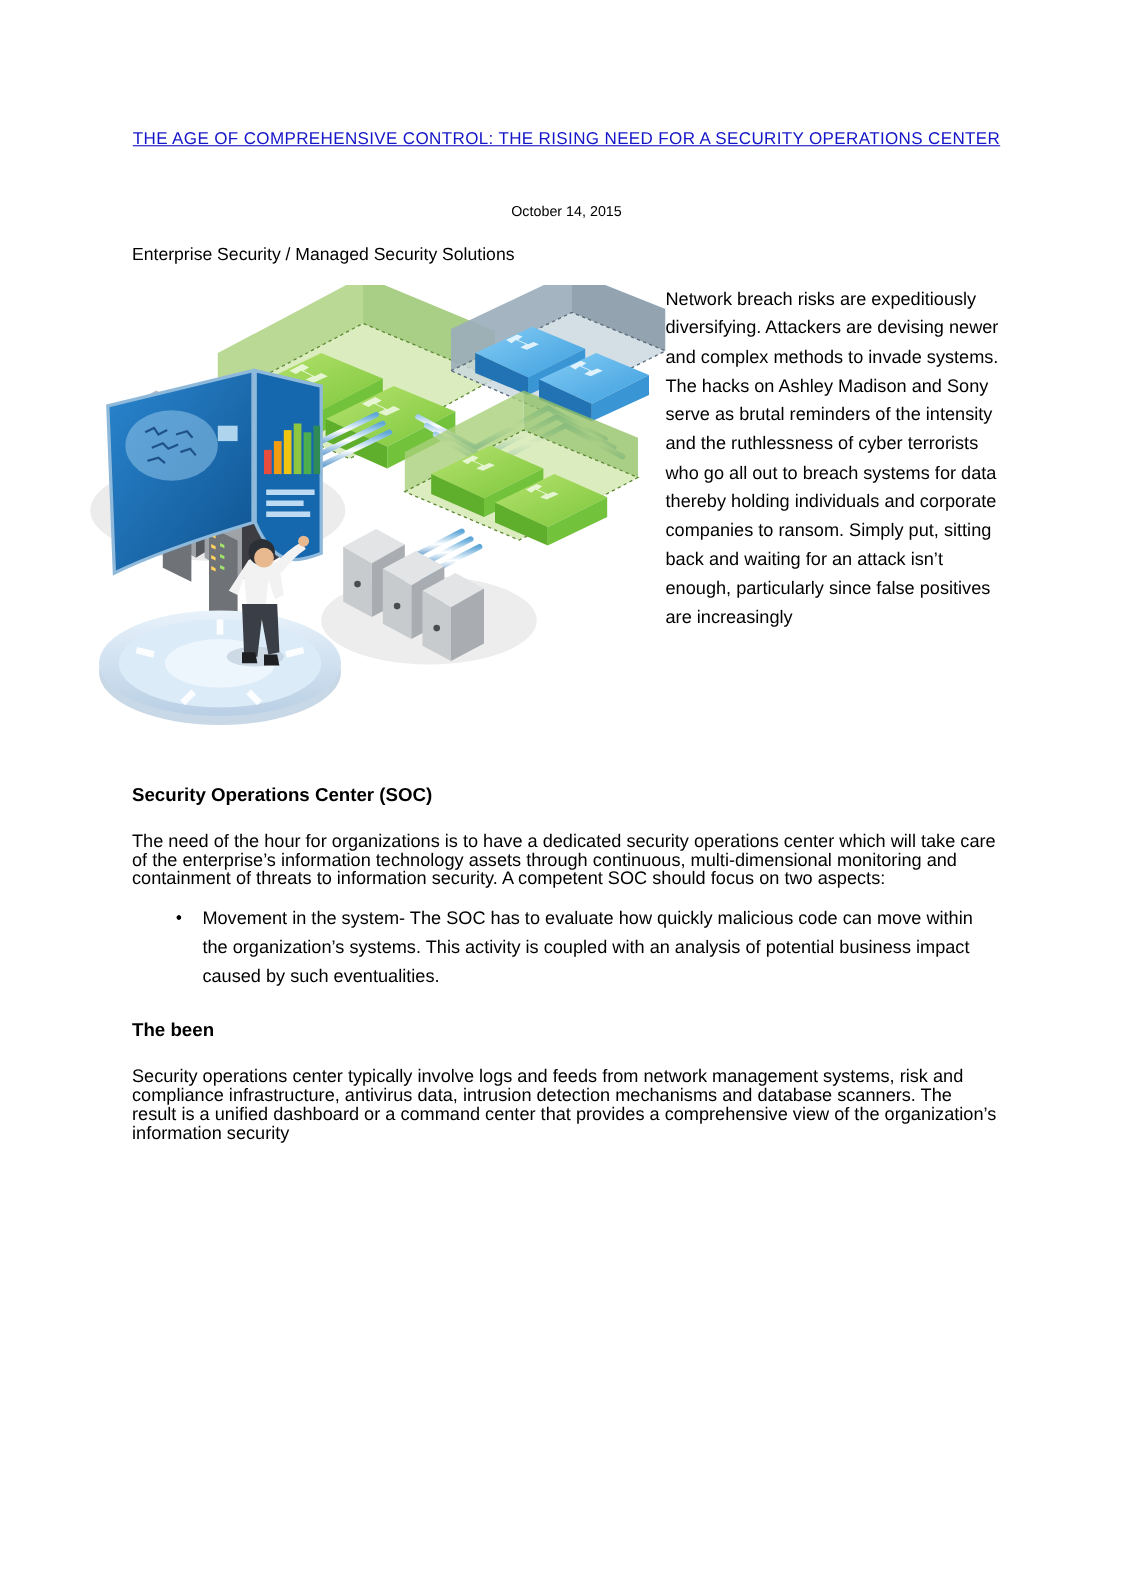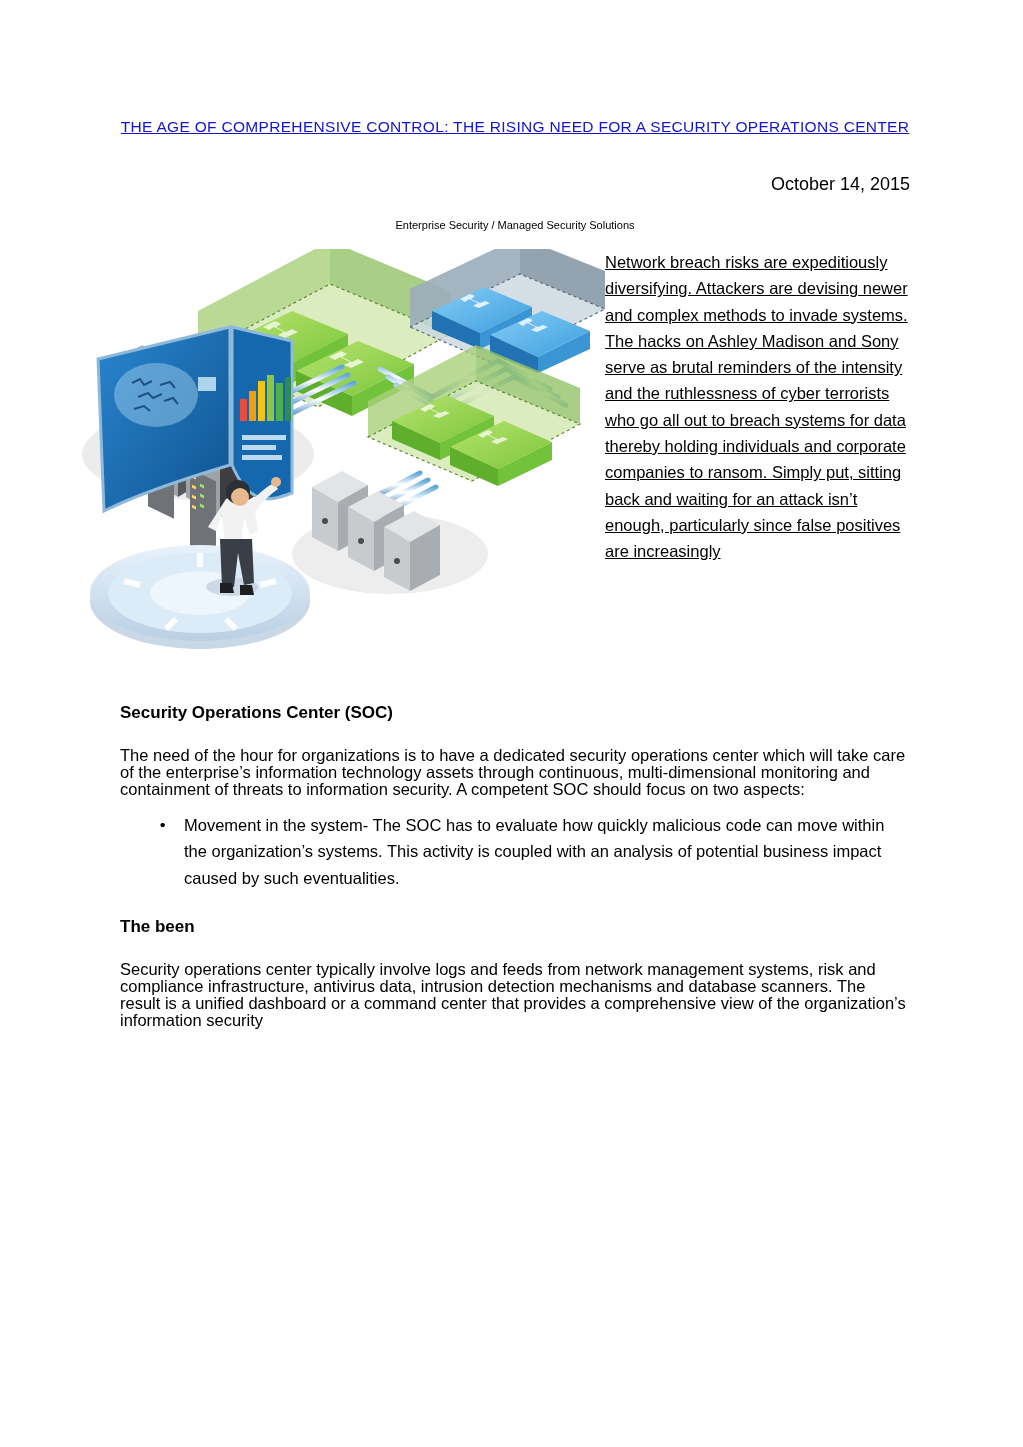--- a/index.html
+++ b/index.html
@@ -22,46 +22,45 @@
   .doc-title {
     font-size:15.5px;
     color:#1414c8;
     text-decoration:underline;
     letter-spacing:0.02em;
     white-space:nowrap;
     display:inline-block;
   }
 
   .date-line {
-    text-align:right;
-    font-size:18px;
-    margin-top:38px;
+    text-align:center;
+    font-size:13px;
+    margin-top:48px;
   }
   .subtitle-line {
-    text-align:center;
-    font-size:11px;
+    font-size:16px;
     margin-top:24px;
   }
 
   
   .hero-block { margin-top:18px; position:relative; }
 
   .illus {
     float:left;
     width:525px; height:430px;
     position:relative;
     margin-left:-40px;
   }
 
   .wrap-text {
     font-size:16.5px;
     line-height:26.3px;
     text-align:left;
   }
-  .wrap-text p { margin:0;text-decoration:underline; }
+  .wrap-text p { margin:0; }
 
   .clearline { clear:both; }
 
   h3.heading {
     font-size:17px;
     font-weight:bold;
     margin:24px 0 0 0;
   }
   p.body {
     font-size:16.5px;

